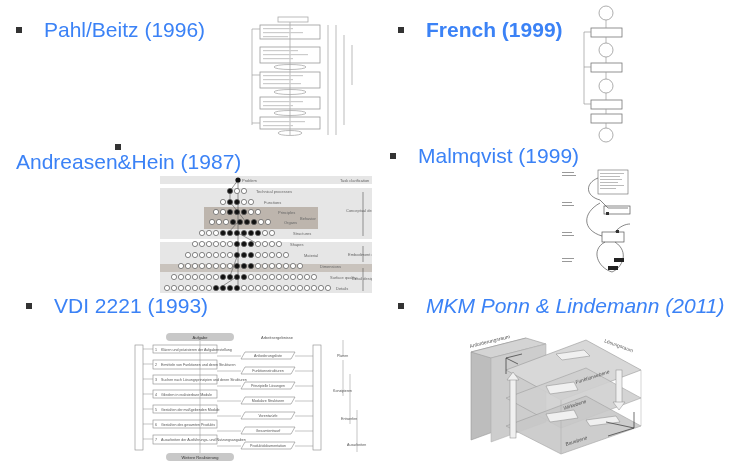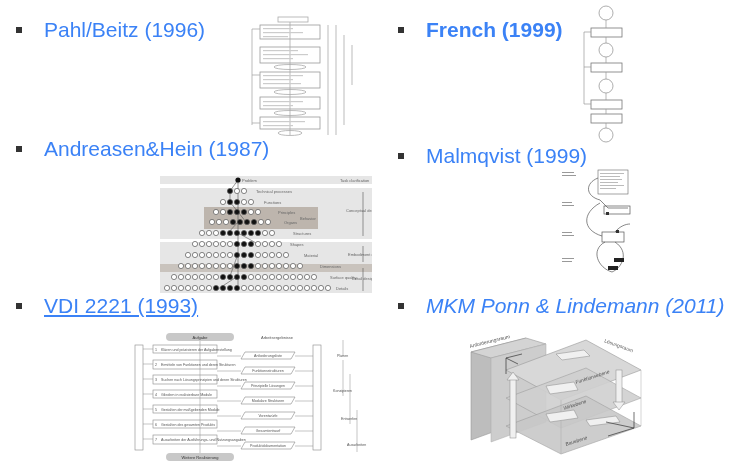--- a/index.html
+++ b/index.html
@@ -13,29 +13,29 @@
 <body>
 
 <div class="heading" style="left:16px;top:18px;">
   <span class="bullet"></span>
   <span>Pahl/Beitz (1996)</span>
 </div>
 <div class="heading" style="left:398px;top:18px;font-weight:bold;">
   <span class="bullet"></span>
   <span>French (1999)</span>
 </div>
-<div class="heading" style="left:16px;top:137px;">
+<div class="heading" style="left:16px;top:144px;flex-direction:column;">
   <span class="bullet"></span>
   <span>Andreasen&amp;Hein (1987)</span>
 </div>
-<div class="heading" style="left:398px;top:144px;">
+<div class="heading" style="left:390px;top:144px;">
   <span class="bullet"></span>
   <span>Malmqvist (1999)</span>
 </div>
-<div class="heading" style="left:16px;top:294px;text-decoration:underline;">
+<div class="heading" style="left:26px;top:294px;">
   <span class="bullet"></span>
   <span>VDI 2221 (1993)</span>
 </div>
 <div class="heading" style="left:398px;top:294px;font-style:italic;">
   <span class="bullet"></span>
   <span>MKM Ponn &amp; Lindemann (2011)</span>
 </div>
 
 <svg class="fig" style="left:248px;top:15px;" width="110" height="125" viewBox="0 0 110 125">
   <g stroke="#aaa" stroke-width="0.8" fill="none">

